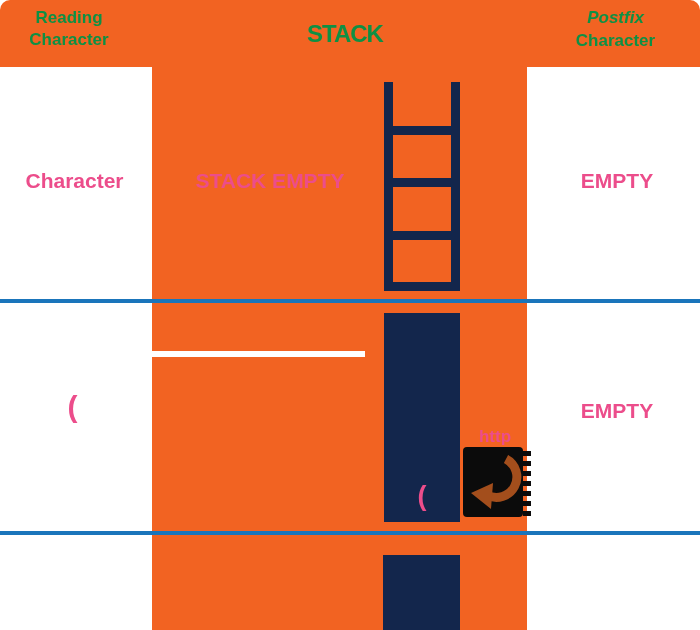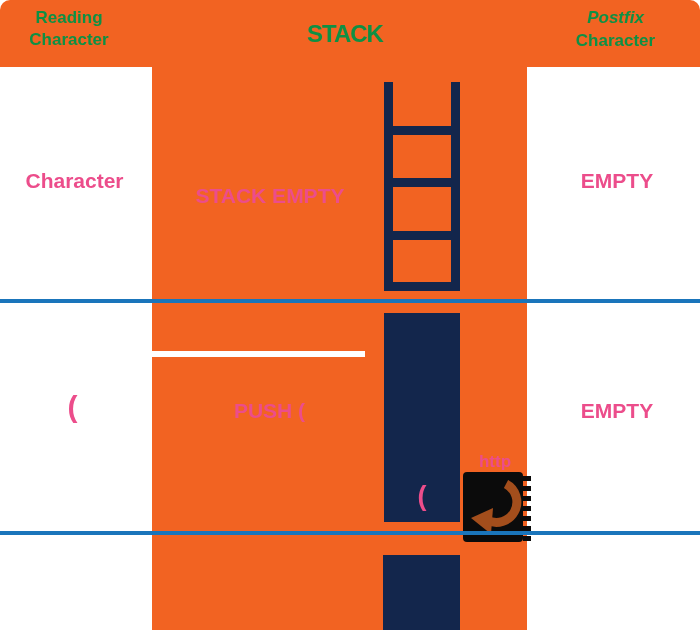--- a/index.html
+++ b/index.html
@@ -40,48 +40,47 @@
   <div class="abs green-h" style="left:10px;top:7px;width:118px;">Reading</div>
   <div class="abs green-h" style="left:5px;top:29px;width:128px;">Character</div>
 
   <div class="abs stack-title" style="left:290px;top:20px;width:110px;">STACK</div>
 
   <div class="abs green-h" style="left:568px;top:7px;width:95px;font-style:italic;">Postfix</div>
   <div class="abs green-h" style="left:558px;top:30px;width:115px;">Character</div>
 
   <div class="abs pink val" style="left:22px;top:169px;width:105px;">Character</div>
 
-  <div class="abs pink val" style="left:185px;top:184px;width:170px;">STACK EMPTY</div>
+  <div class="abs pink val" style="left:185px;top:169px;width:170px;">STACK EMPTY</div>
 
   <div class="abs pink val" style="left:573px;top:169px;width:88px;">EMPTY</div>
 
   <div class="abs" style="left:384px;top:82px;width:76px;height:209px;">
     <div class="rail" style="left:0;"></div>
     <div class="rail" style="left:67px;"></div>
     <div class="rung" style="top:44px;"></div>
     <div class="rung" style="top:96px;"></div>
     <div class="rung" style="top:149px;"></div>
     <div class="rung" style="top:200px;"></div>
   </div>
 
   <div class="abs blueline" style="top:299px;"></div>
 
   <div class="abs whiteline" style="left:152px;top:351px;width:213px;height:6px;"></div>
 
   <div class="abs pink bigparen" style="left:55px;top:390px;width:35px;">(</div>
 
-  <div class="abs pink val" style="left:212px;top:399px;width:115px;">PUSH (</div>
 
   <div class="abs pink val" style="left:573px;top:399px;width:88px;">EMPTY</div>
 
   <div class="abs navy" style="left:384px;top:313px;width:76px;height:209px;">
     <div class="pink" style="position:absolute;bottom:10px;left:0;width:100%;font-size:27px;">(</div>
   </div>
 
-  <div class="abs" style="left:463px;top:452px;width:70px;height:92px;">
+  <div class="abs" style="left:463px;top:427px;width:70px;height:92px;">
     <div class="watermark">http</div>
     <div class="replay-box">
       <svg width="60" height="70" viewBox="0 0 60 70">
         <path d="M 43 12 A 18 18 0 1 1 24 48" fill="none" stroke="#A34E1C" stroke-width="9"></path>
         <polygon points="8,46 30,36 28,62" fill="#A34E1C"></polygon>
       </svg>
     </div>
     <div class="tooth" style="top:24px;"></div>
     <div class="tooth" style="top:34px;"></div>
     <div class="tooth" style="top:44px;"></div>

